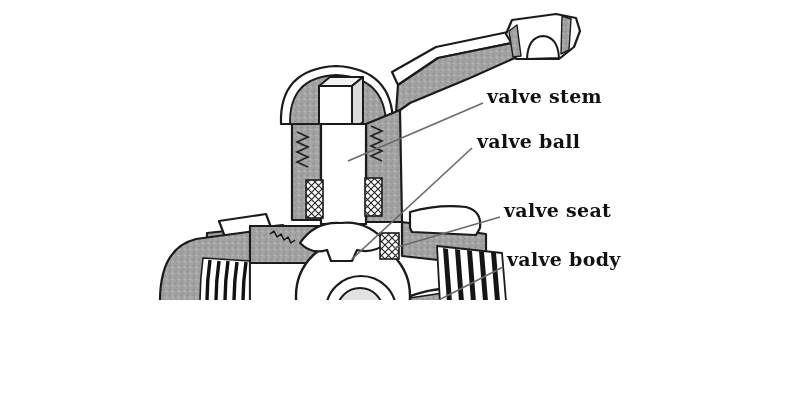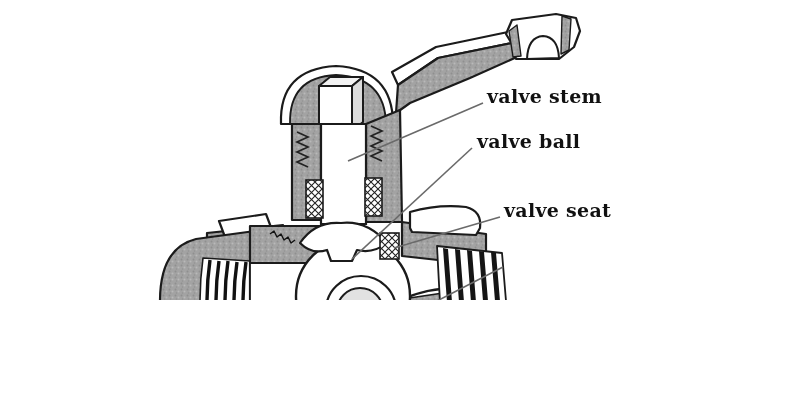--- a/index.html
+++ b/index.html
@@ -117,13 +117,14 @@
       <line x1="483" y1="103" x2="348" y2="161"></line>
       <line x1="472" y1="148" x2="352" y2="259"></line>
       <line x1="500" y1="217" x2="394" y2="248"></line>
       <line x1="503" y1="267" x2="437" y2="301"></line>
     </g>
   </svg>
 
   <div class="part-label" style="left:487px;top:87px">valve stem</div>
   <div class="part-label" style="left:504px;top:201px">valve seat</div>
   <div class="part-label" style="left:477px;top:132px">valve ball</div>
+  <div class="part-label" style="left:507px;top:250px">valve body</div>
 </div>
 
 </body></html>

